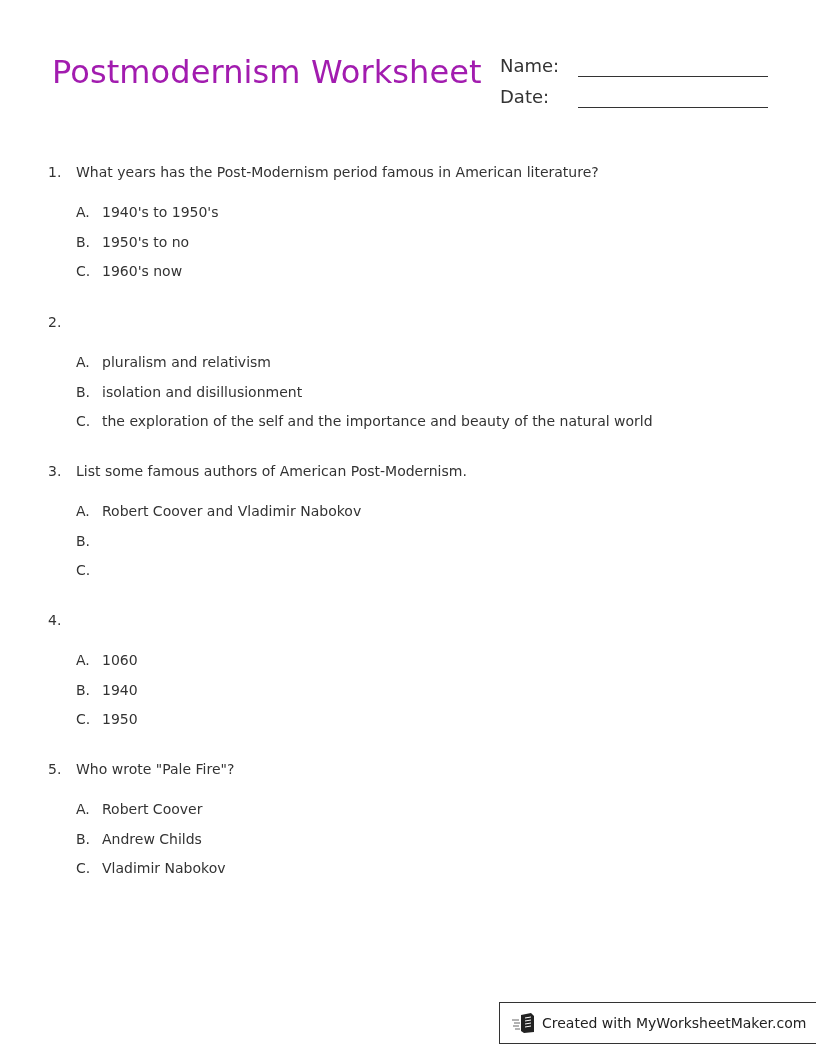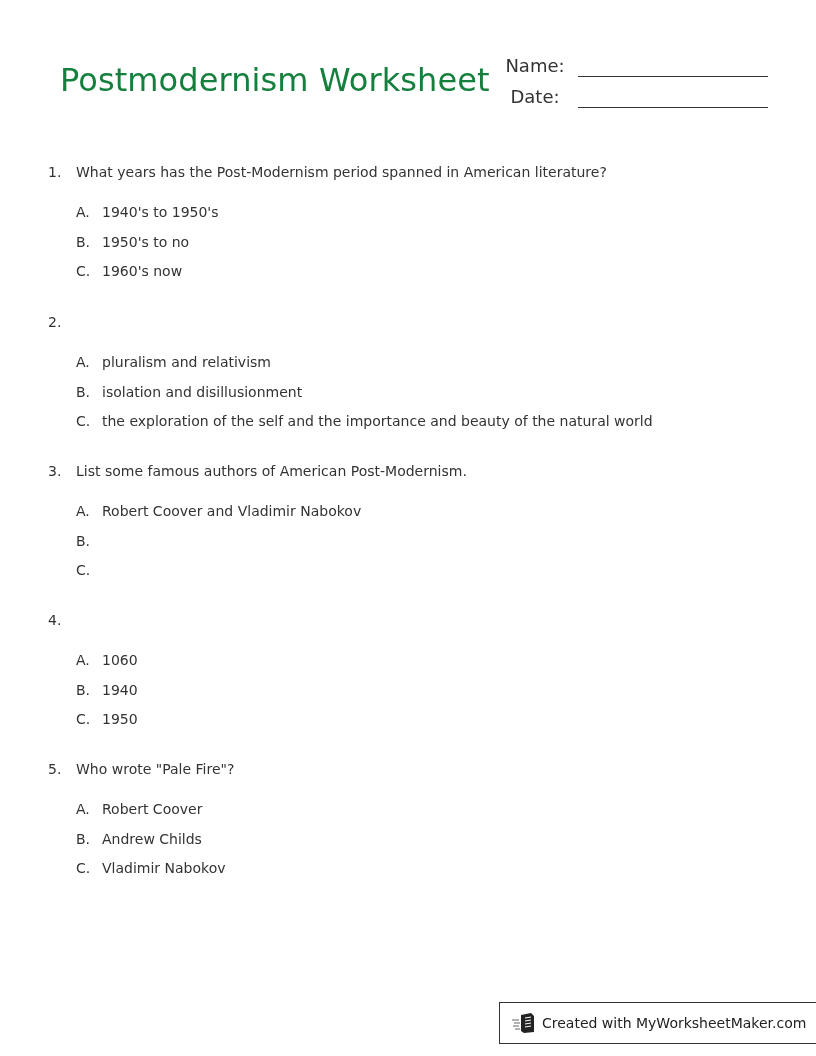--- a/index.html
+++ b/index.html
@@ -3,26 +3,26 @@
   <meta charset="utf-8">
   <style>
     html, body { margin: 0; padding: 0; background: #ffffff; }
     body {
       width: 816px; height: 1056px; position: relative; overflow: hidden;
       font-family: "DejaVu Sans", "Liberation Sans", sans-serif;
       color: #222222;
     }
     .title {
       position: absolute; left: 48px; top: 48px;
-      font-size: 32px; font-weight: normal; color: #15803d;
-      letter-spacing: 0.1px; margin: 12px; line-height: 40px;
+      font-size: 32px; font-weight: normal; color: #a21caf;
+      letter-spacing: 0.1px; margin: 4px; line-height: 40px;
       font-family: "DejaVu Sans", sans-serif;
     }
     .field { position: absolute; display: flex; align-items: flex-end; }
-    .field .label { font-size: 18px; color: #333; text-align: center; width: 70px; margin-right: 8px; line-height: 22px; }
+    .field .label { font-size: 18px; color: #333; text-align: left; width: 70px; margin-right: 8px; line-height: 22px; }
     .field .line { width: 190px; border-bottom: 1.3px solid #333; height: 22px; }
     .field.name { left: 500px; top: 54px; }
     .field.date { left: 500px; top: 85px; }
 
     .questions { position: absolute; left: 48px; top: 160px; width: 730px; }
     .q { position: relative; }
     .q-head { display: flex; font-size: 14px; line-height: 24px; color: #333; }
     .q-num { width: 28px; }
     .options { margin-top: 18px; margin-left: 28px; }
     .opt { display: flex; font-size: 14px; line-height: 20px; height: 29.5px; color: #333; }
@@ -49,21 +49,21 @@
 <div class="field date">
   <span class="label">Date:</span>
   <span class="line"></span>
 </div>
 
 <div class="questions">
 
   <div class="q" style="position:absolute; top:0;">
     <div class="q-head">
       <span class="q-num">1.</span>
-      <span>What years has the Post-Modernism period spanned in American literature?</span>
+      <span>What years has the Post-Modernism period famous in American literature?</span>
     </div>
     <div class="options">
       <div class="opt">
           <span class="opt-letter">A.</span>
           <span>1940's to 1950's</span>
         </div>
       <div class="opt">
           <span class="opt-letter">B.</span>
           <span>1950's to no</span>
         </div>

